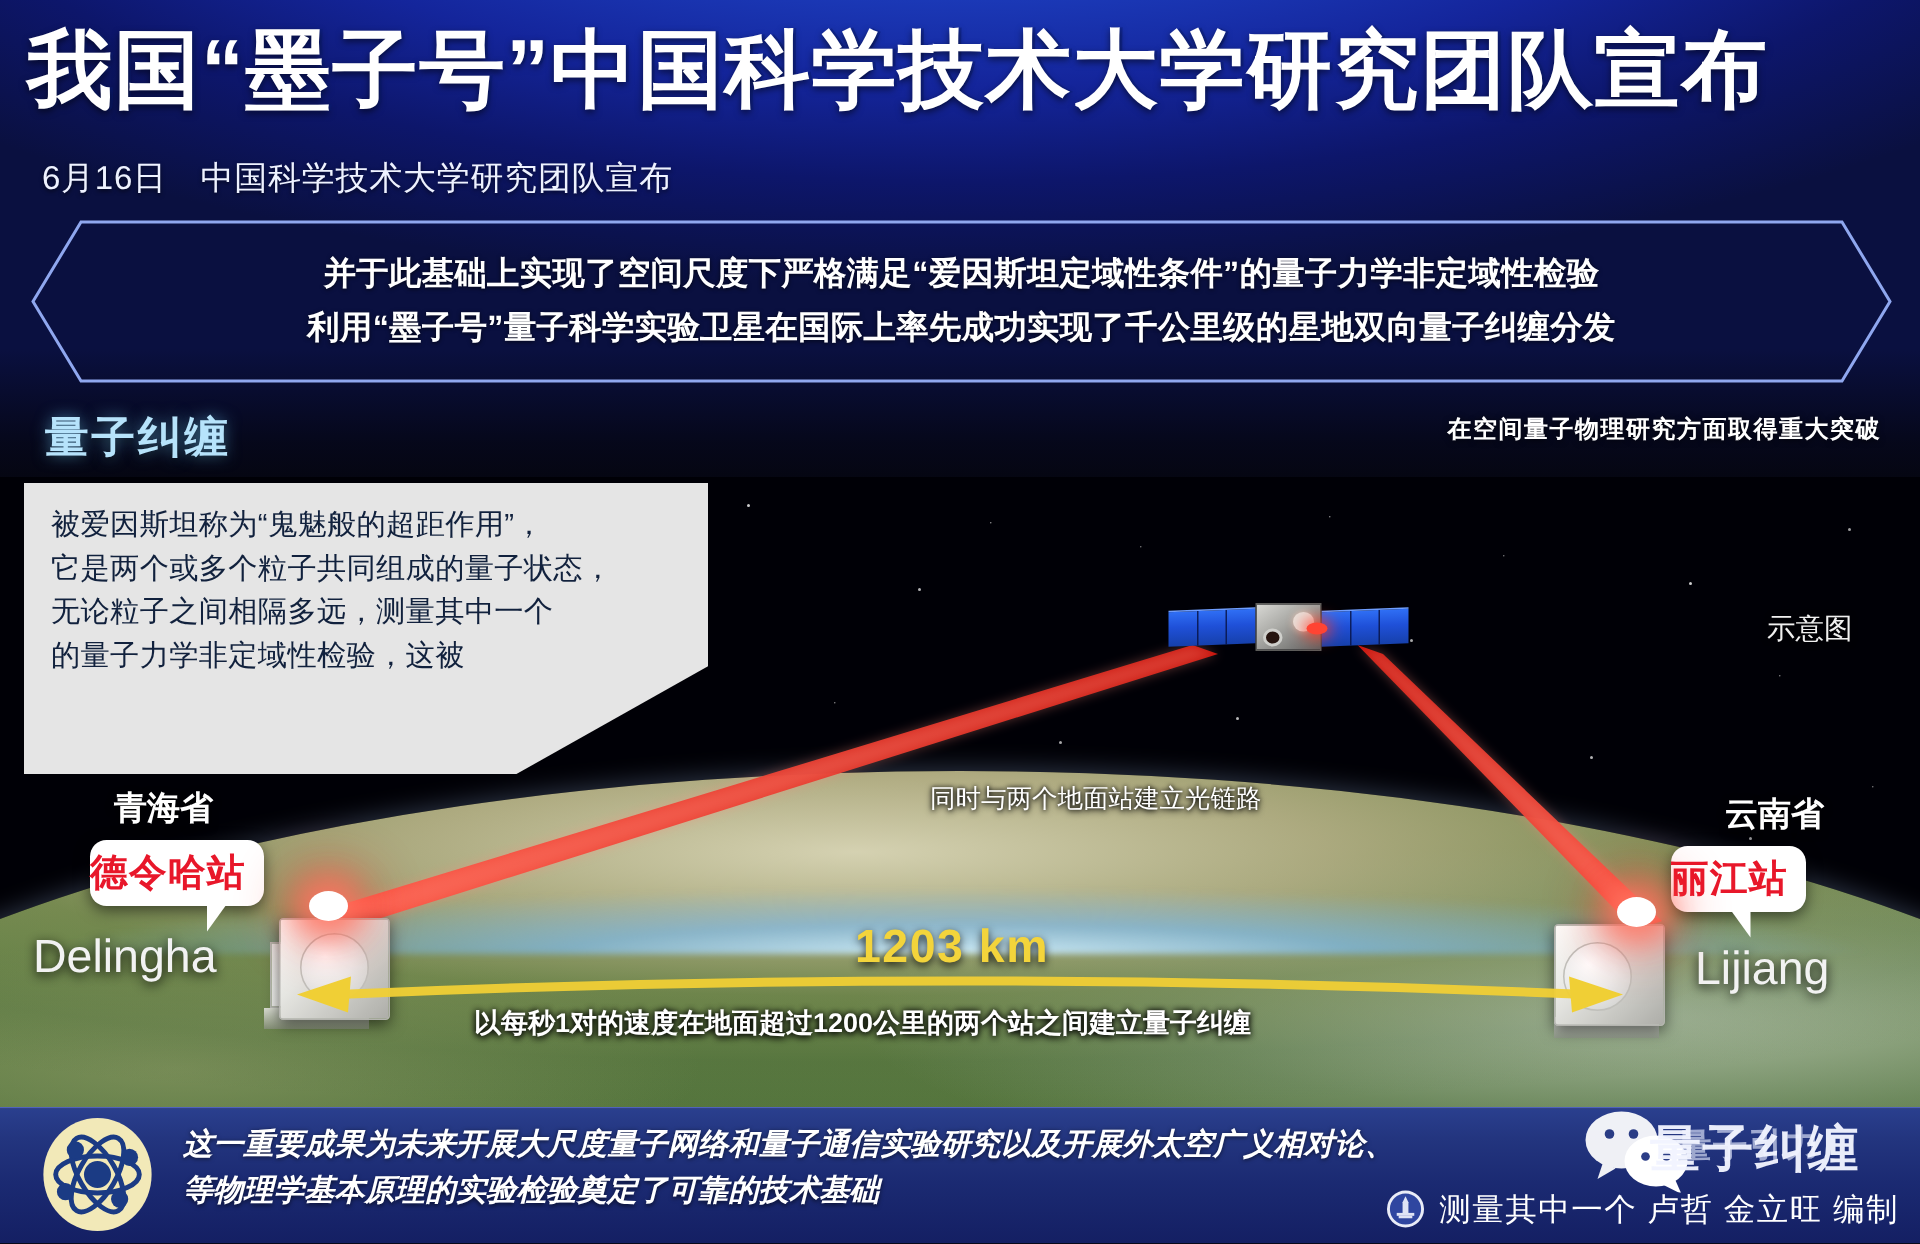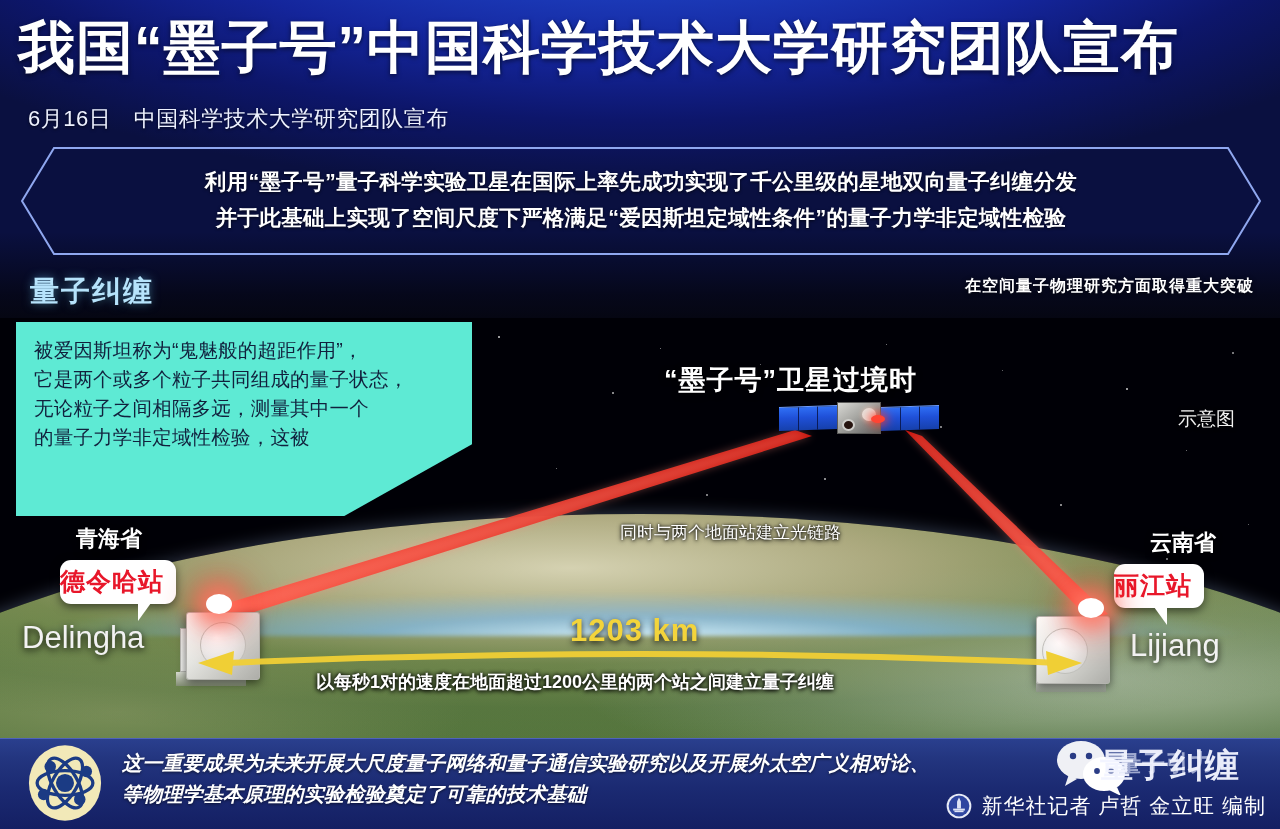--- a/index.html
+++ b/index.html
@@ -144,21 +144,21 @@
   }
   .schematic {
     position:absolute; left:1178px; top:88px;
     font-size:19px; color:#f0f0f0; white-space:nowrap;
     text-shadow:0 1px 4px rgba(0,0,0,.9);
   }
 
   
   .explain {
     position:absolute; left:16px; top:322px; width:456px; height:194px;
-    background:#5eead4;
+    background:#e5e5e5;
     clip-path: polygon(0 0, 100% 0, 100% 63%, 72% 100%, 0 100%);
     padding:14px 16px 0 18px;
   }
   .explain p {
     font-size:19.5px; line-height:29px; color:#11213d; letter-spacing:.2px;
     white-space:nowrap; font-weight:500;
   }
 
   
   .station { position:absolute; }
@@ -263,22 +263,22 @@
   <div class="header-bg"></div>
 
   <div class="title">我国“墨子号”中国科学技术大学研究团队宣布</div>
   <div class="subtitle">6月16日　中国科学技术大学研究团队宣布</div>
 
   <div class="banner">
     <svg width="1242" height="110" viewBox="0 0 1242 110">
       <polygon points="34,2 1208,2 1240,55 1208,108 34,108 2,55" fill="none" stroke="#8fa7ef" stroke-width="2"></polygon>
     </svg>
     <div class="banner-lines">
+      <div class="banner-line">并于此基础上实现了空间尺度下严格满足“爱因斯坦定域性条件”的量子力学非定域性检验</div>
       <div class="banner-line">利用“墨子号”量子科学实验卫星在国际上率先成功实现了千公里级的星地双向量子纠缠分发</div>
-      <div class="banner-line">并于此基础上实现了空间尺度下严格满足“爱因斯坦定域性条件”的量子力学非定域性检验</div>
     </div>
   </div>
 
   <div class="section-label">量子纠缠</div>
   <div class="breakthrough">在空间量子物理研究方面取得重大突破</div>
 
   <div class="scene">
 
     <div class="starfield">
       <div class="star" style="left:40px;  top:14px;  width:2px;height:2px;opacity:.85;"></div>
@@ -340,21 +340,20 @@
         <i style="left:19px;"></i>
           <i style="left:38px;"></i>
       </div>
       <div class="sat-body">
         <div class="sat-lens"></div>
         <div class="sat-dish"></div>
       </div>
       <div class="sat-glow"></div>
     </div>
 
-    <div class="sat-caption">“墨子号”卫星过境时</div>
     <div class="link-note">同时与两个地面站建立光链路</div>
     <div class="schematic">示意图</div>
   </div>
 
   <div class="explain">
     <p>被爱因斯坦称为“鬼魅般的超距作用”，</p>
     <p>它是两个或多个粒子共同组成的量子状态，</p>
     <p>无论粒子之间相隔多远，测量其中一个</p>
     <p>的量子力学非定域性检验，这被</p>
   </div>
@@ -442,16 +441,16 @@
   <div class="wm-title">量子纠缠</div>
 
   <div class="credit">
     <svg class="credit-logo" viewBox="0 0 40 40">
       <circle cx="20" cy="20" r="19" fill="#e9ecf7"></circle>
       <circle cx="20" cy="20" r="16" fill="#2f46a0"></circle>
       <path d="M20 7 L23 13 L23 24 L17 24 L17 13 Z" fill="#dfe4f5"></path>
       <rect x="11" y="24" width="18" height="3" fill="#dfe4f5"></rect>
       <rect x="13" y="27" width="14" height="2.5" fill="#dfe4f5"></rect>
     </svg>
-    <span>新华社记者 卢哲 金立旺 编制</span>
+    <span>测量其中一个 卢哲 金立旺 编制</span>
   </div>
 
 </div>
 
 </body></html>

